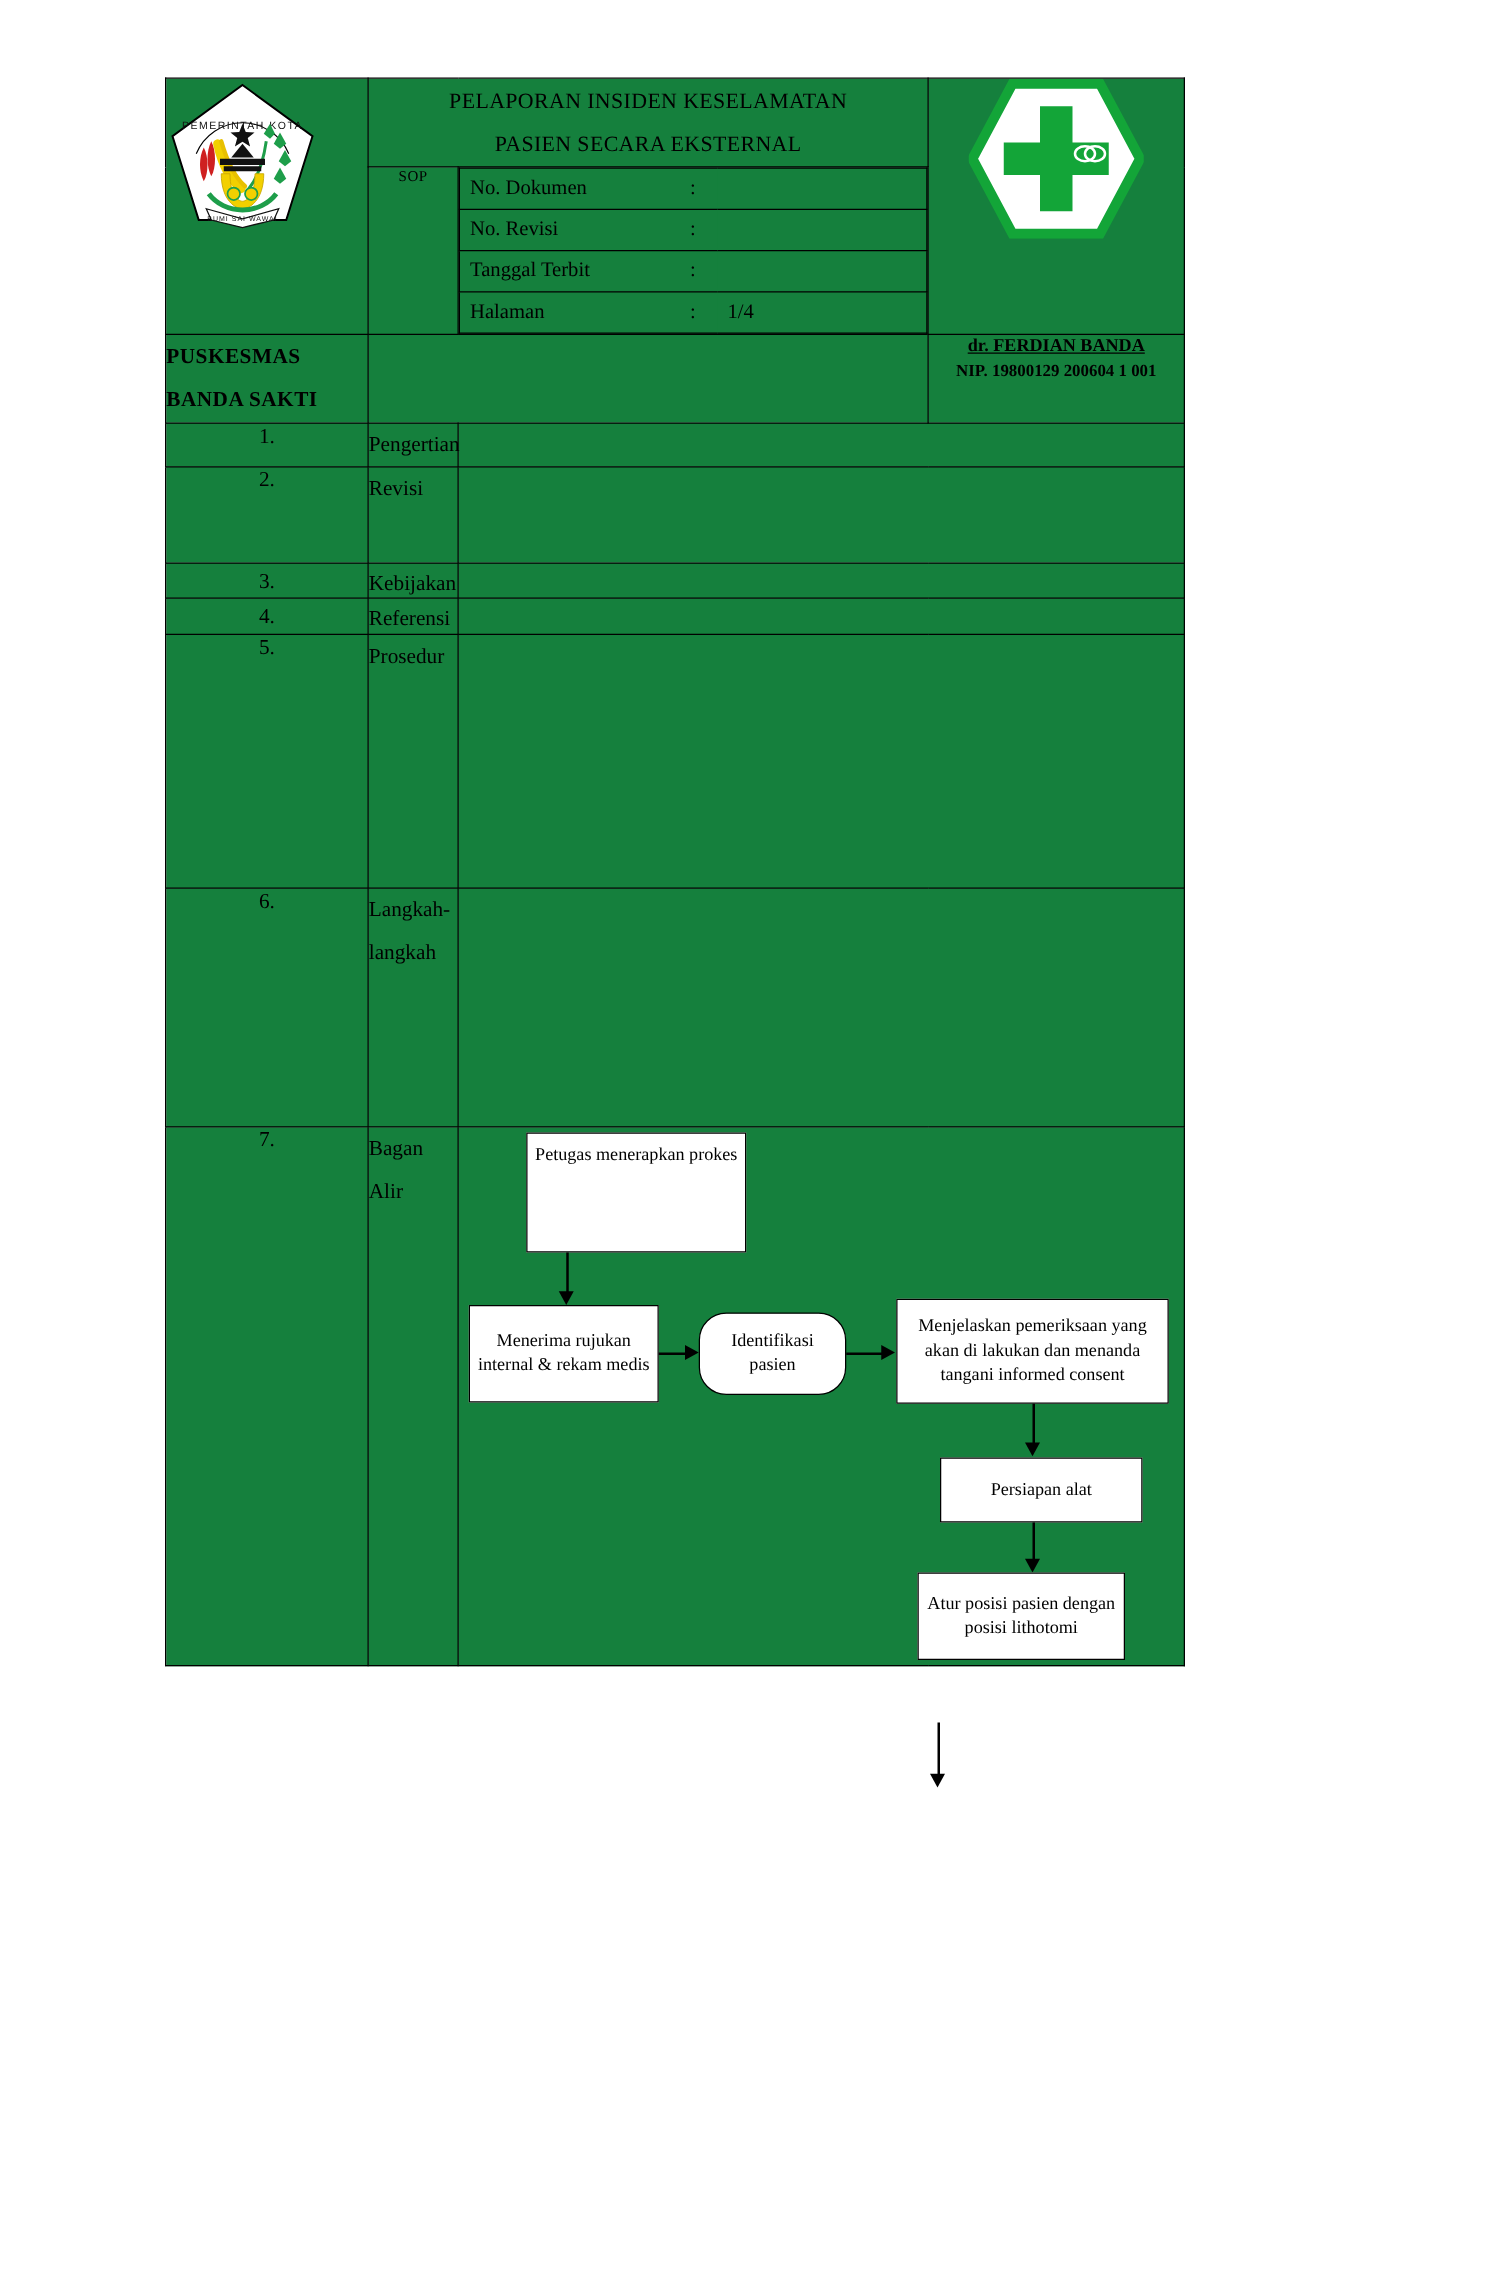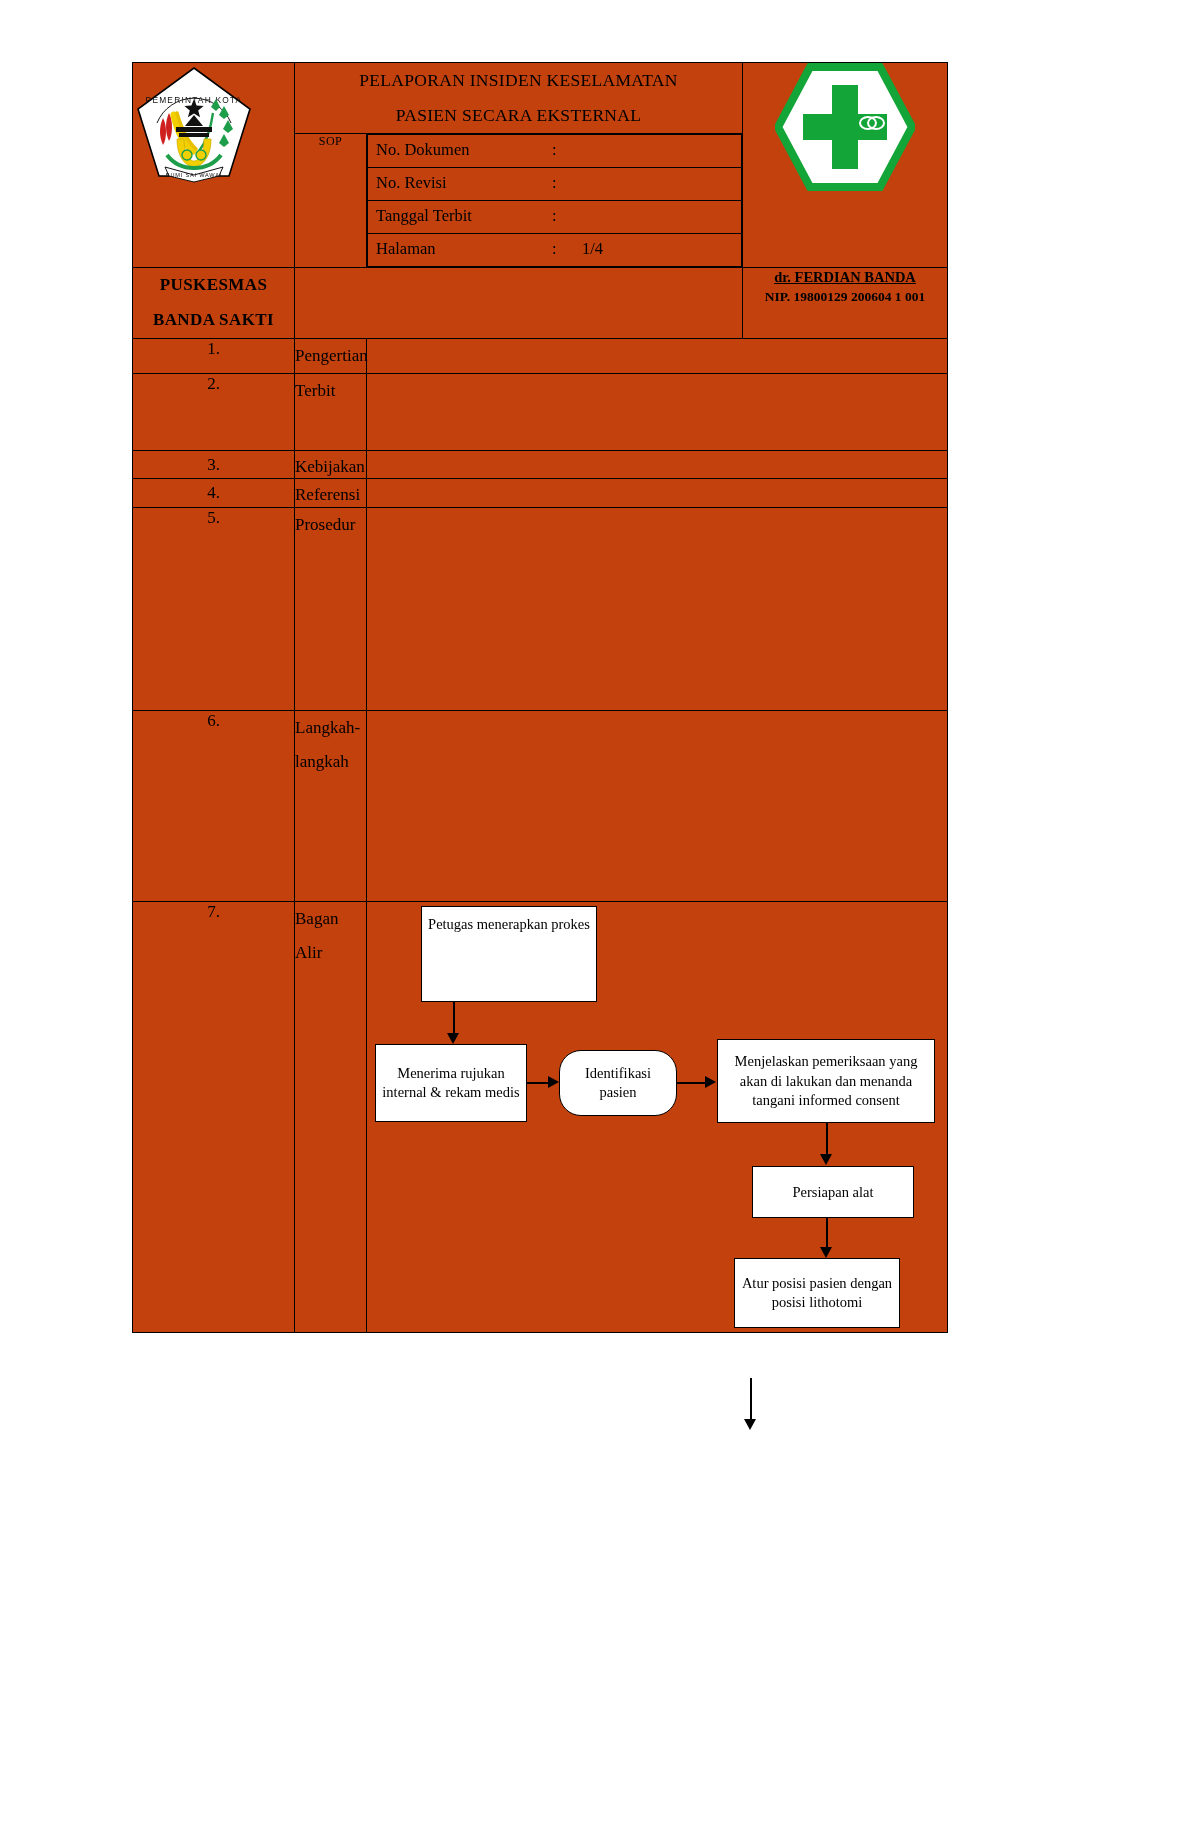--- a/index.html
+++ b/index.html
@@ -31,21 +31,21 @@
     left: 132px;
     top: 62px;
     width: 815px;
     border-collapse: collapse;
     table-layout: fixed;
   }
   .sop-table td {
     border: 1.5px solid #000;
     padding: 0;
     vertical-align: top;
-    background: #c2410c;
+    background: #15803d;
   }
 
   
   .logo-cell {
     width: 162px;
     vertical-align: middle;
     padding: 4px 0;
   }
   .title-cell {
     text-align: center;
@@ -86,21 +86,21 @@
     padding: 1px 0 3px 8px;
     vertical-align: middle;
     white-space: nowrap;
   }
   .meta-k { width: 168px; border-right: none !important; }
   .meta-sep { width: 22px; border-left: none !important; border-right: none !important; text-align: left; }
   .meta-v { border-left: none !important; }
 
   
   .pusk-cell {
-    text-align: center;
+    text-align: left;
     vertical-align: middle;
     font-size: 17px;
     font-weight: bold;
     line-height: 2.05;
     letter-spacing: 0.4px;
     padding: 6px 2px 8px 2px;
     height: 58px;
   }
   .sig-cell {
     text-align: center;
@@ -293,21 +293,21 @@
     </tr>
 
     <tr>
       <td class="num-cell">1.</td>
       <td class="lbl-cell" colspan="1" style="width:118px">Pengertian</td>
       <td class="body-cell" colspan="2" style="height:28px"></td>
     </tr>
 
     <tr>
       <td class="num-cell">2.</td>
-      <td class="lbl-cell">Terbit</td>
+      <td class="lbl-cell">Revisi</td>
       <td class="body-cell" colspan="2" style="height:76px"></td>
     </tr>
 
     <tr>
       <td class="num-cell" style="padding-top:4px">3.</td>
       <td class="lbl-cell" style="padding-top:4px;line-height:1.4">Kebijakan</td>
       <td class="body-cell" colspan="2" style="height:24px"></td>
     </tr>
 
     <tr>

